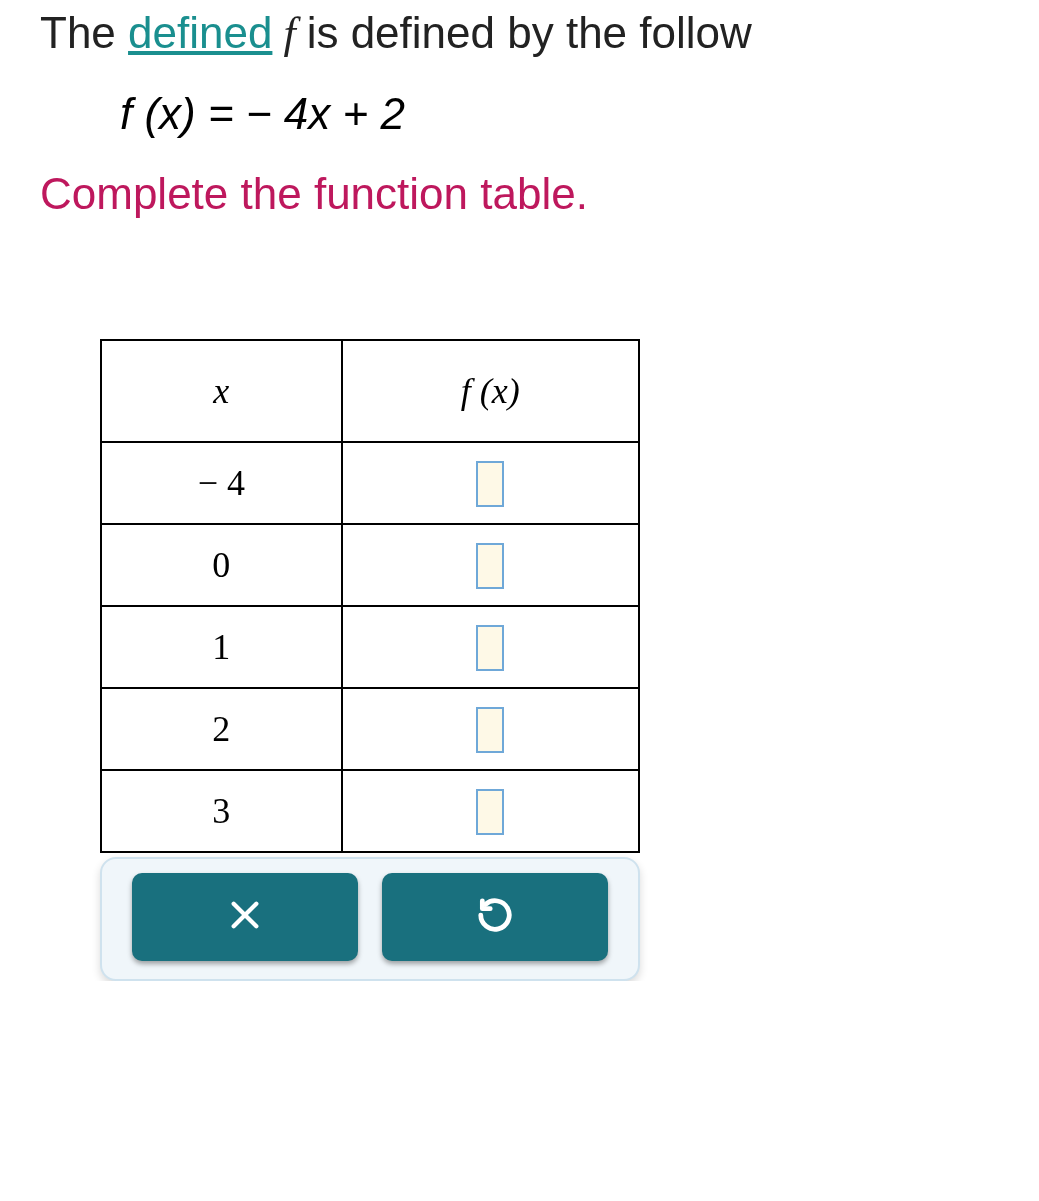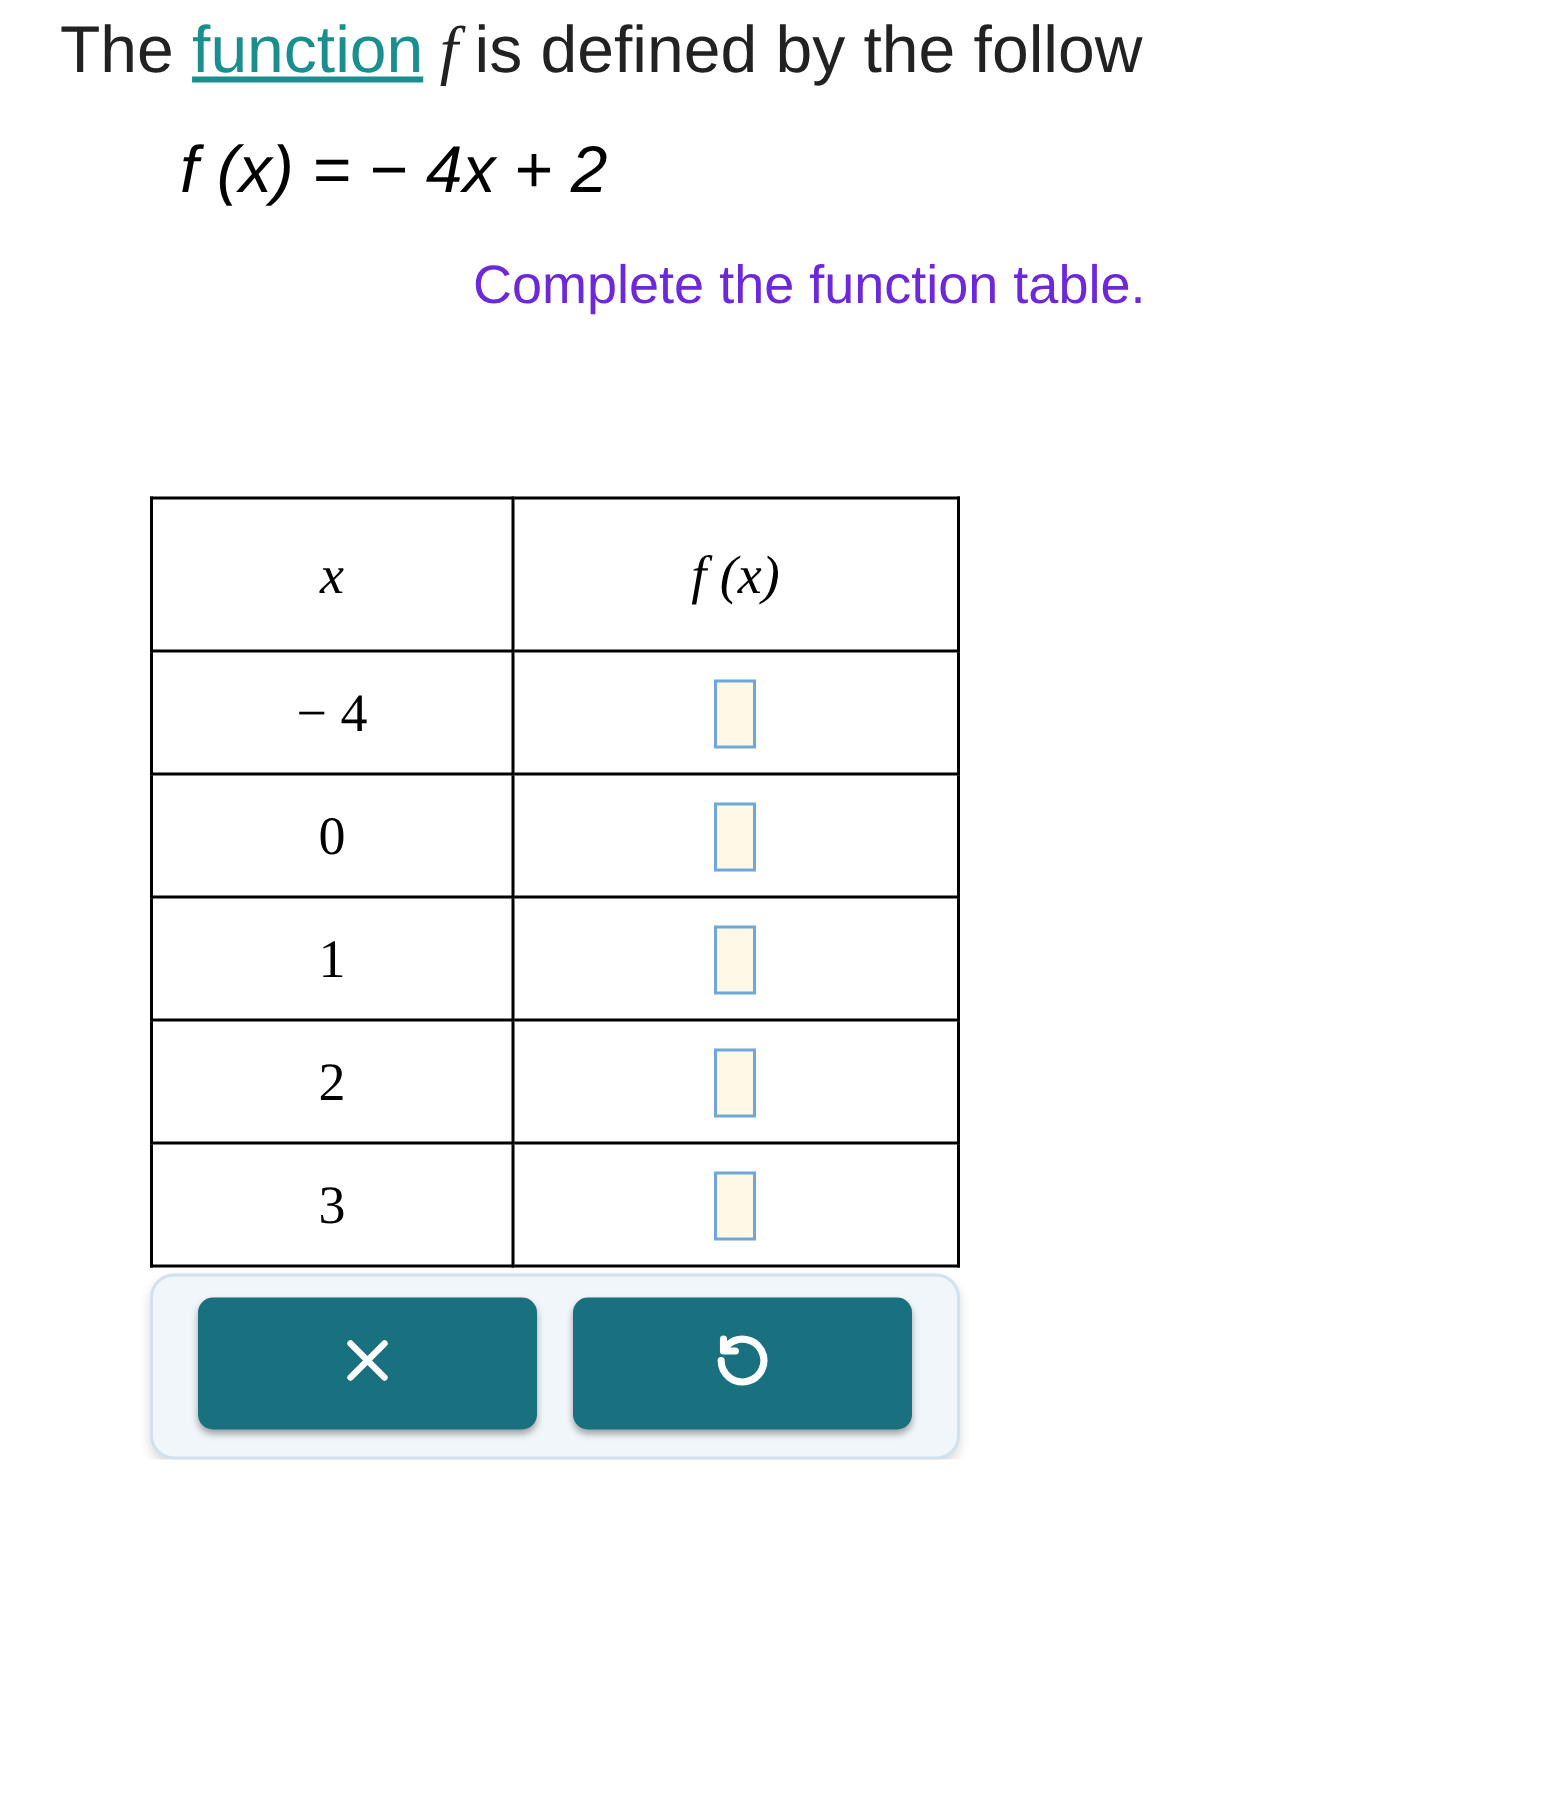--- a/index.html
+++ b/index.html
@@ -29,24 +29,23 @@
   }
   .eq {
     font-family: Liberation Sans, sans-serif;
     font-style: italic;
     font-size: 44px;
     margin-left: 80px;
     margin-top: 30px;
     color: #000;
   }
   .instruction {
-    font-size: 36px;
-    color: #6d28d9;
+    font-size: 44px;
+    color: #be185d;
     margin-top: 30px;
-    text-align: center;
   }
 
   .table-wrap {
     margin-top: 120px;
     margin-left: 60px;
     width: 540px;
   }
   table.func {
     border-collapse: collapse;
     width: 540px;
@@ -99,21 +98,21 @@
     justify-content: center;
     box-shadow: 0 3px 5px rgba(0,0,0,0.35);
   }
   .btn svg { stroke: #fff; }
 </style>
 </head>
 <body>
 
 <div class="content">
   <div class="line1">
-    <span>The </span><span class="link">function</span><span class="fvar"> f </span><span>is defined by the follow</span>
+    <span>The </span><span class="link">defined</span><span class="fvar"> f </span><span>is defined by the follow</span>
   </div>
 
   <div class="eq">f (x) = − 4x + 2</div>
 
   <div class="instruction">Complete the function table.</div>
 
   <div class="table-wrap">
     <table class="func">
       <tbody>
           <tr>

